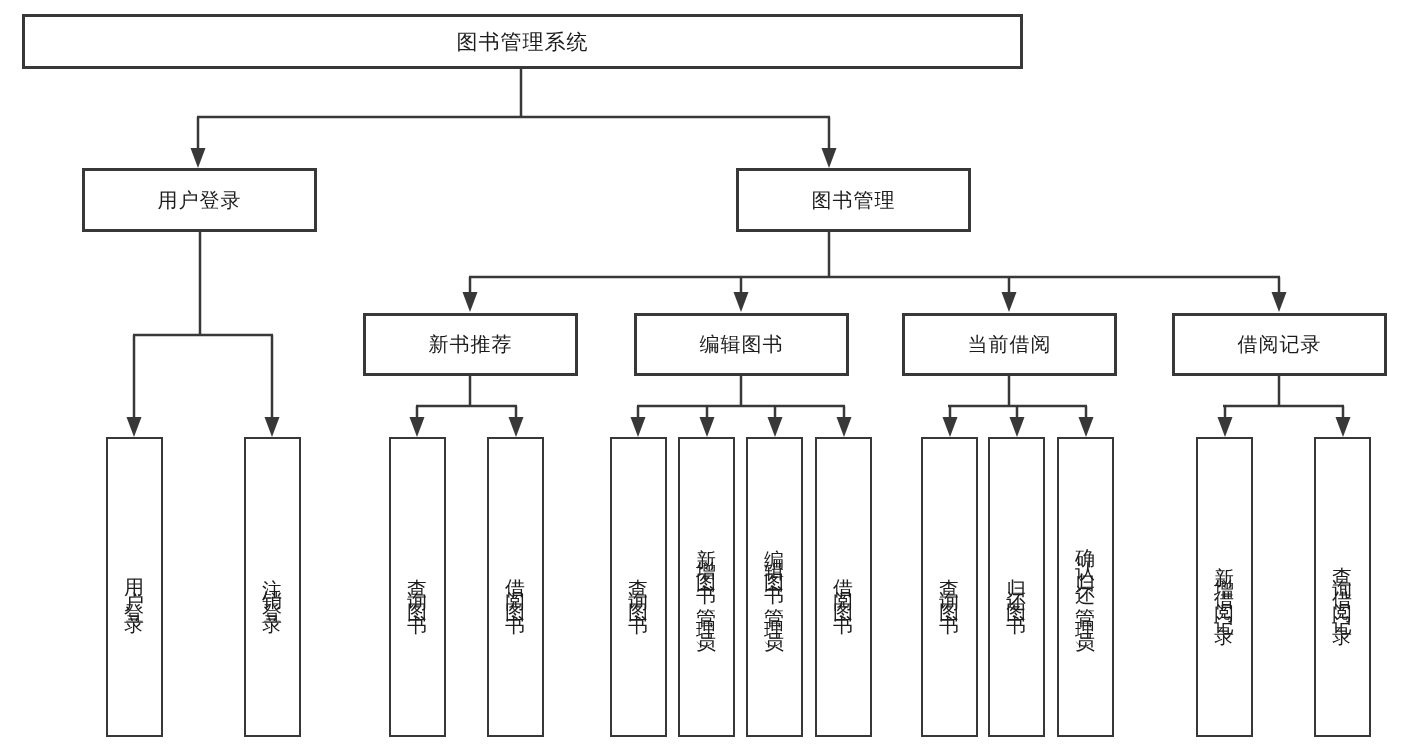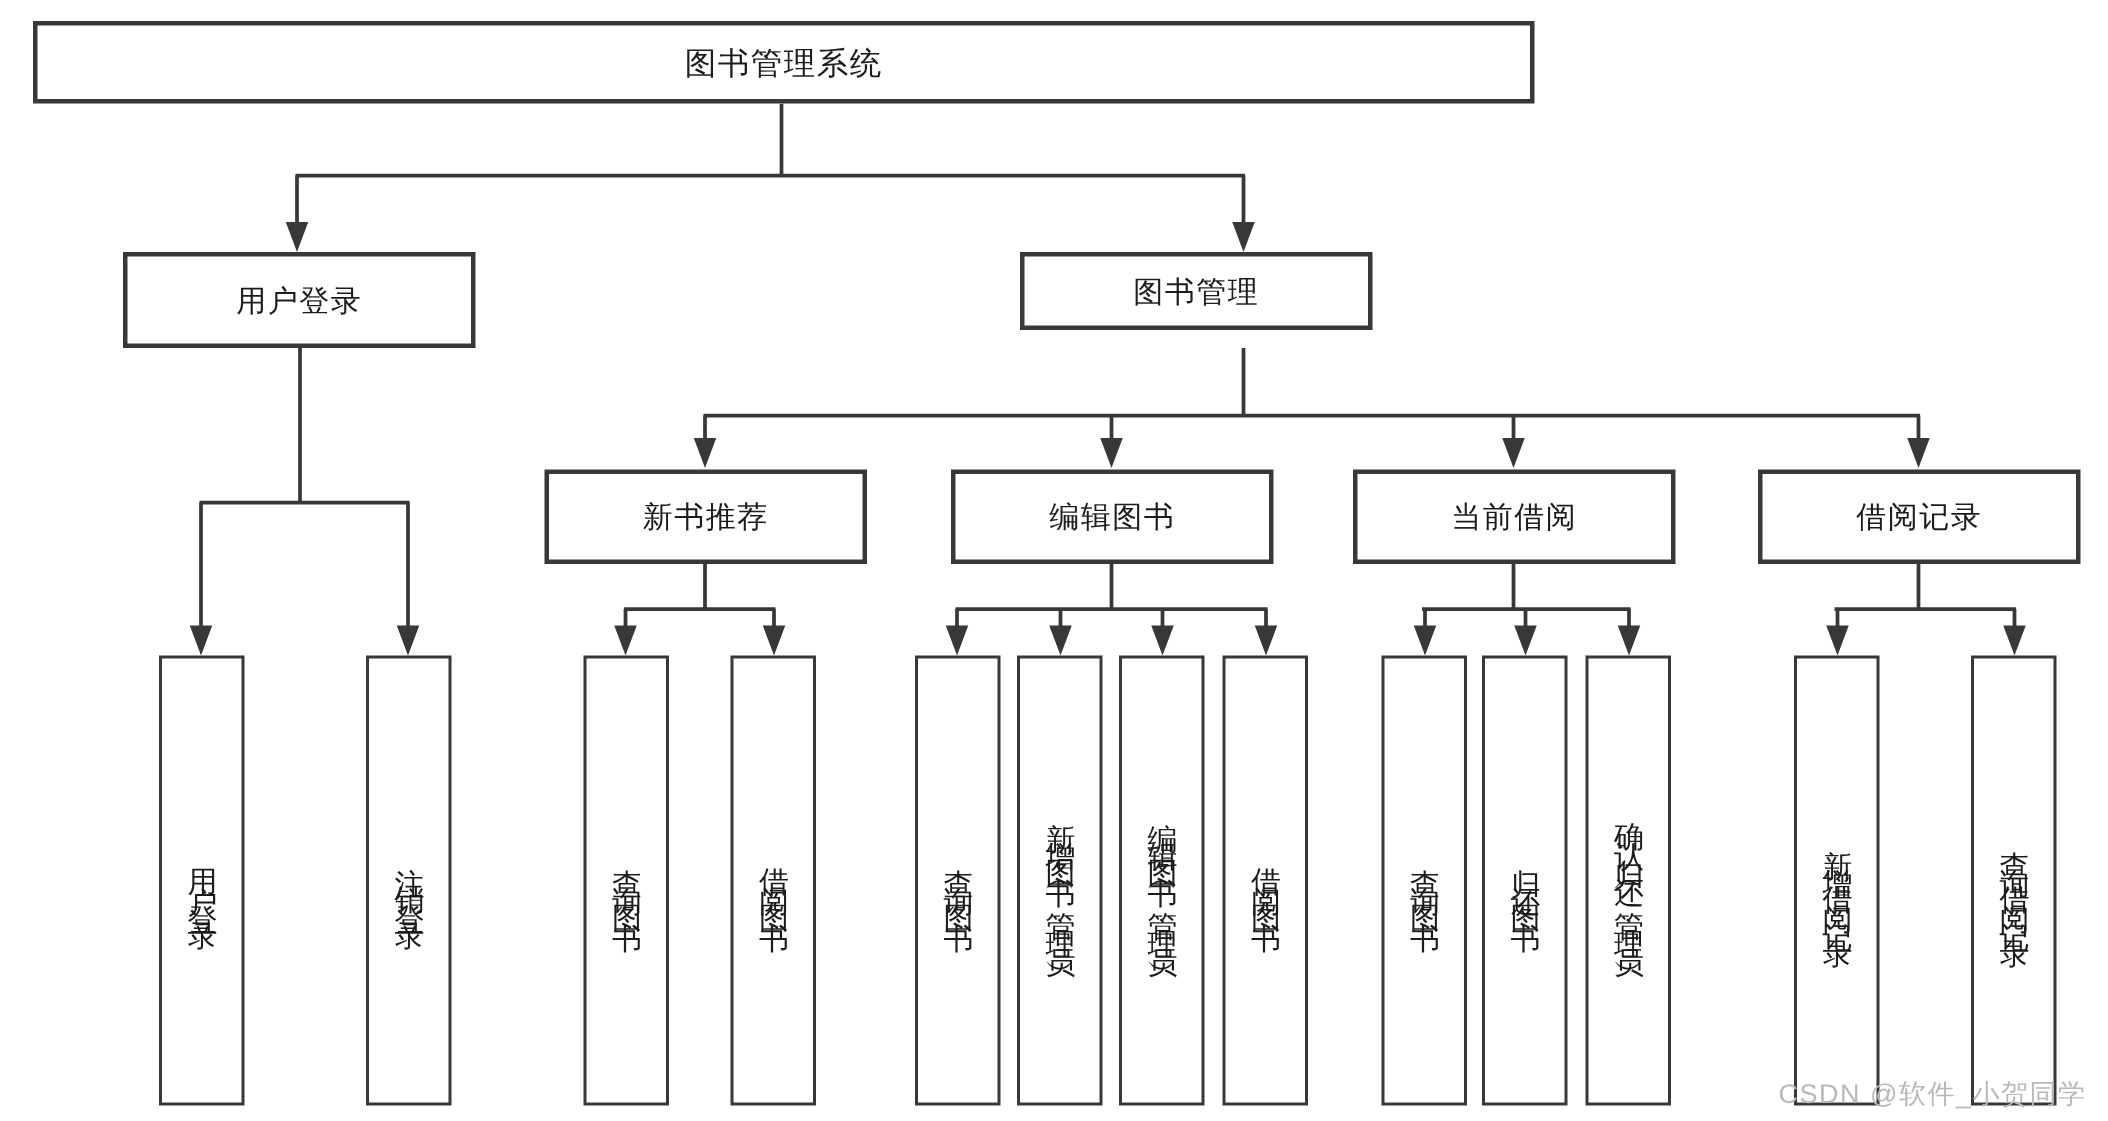--- a/index.html
+++ b/index.html
@@ -78,21 +78,21 @@
     <use href="#ah" x="1343" y="437"></use>
   </svg>
 
   <div class="node title" style="left:22px;top:14px;width:1001px;height:55px">
     <span>图书管理系统</span>
   </div>
 
   <div class="node" style="left:82px;top:168px;width:235px;height:64px">
     <span>用户登录</span>
   </div>
-  <div class="node" style="left:680px;top:168px;width:235px;height:52px">
+  <div class="node" style="left:736px;top:168px;width:235px;height:64px">
     <span>图书管理</span>
   </div>
 
   <div class="node" style="left:363px;top:313px;width:215px;height:63px">
     <span>新书推荐</span>
   </div>
   <div class="node" style="left:634px;top:313px;width:215px;height:63px">
     <span>编辑图书</span>
   </div>
   <div class="node" style="left:1172px;top:313px;width:215px;height:63px">
@@ -139,14 +139,13 @@
     <span class="vtext">确认归还（管理员）</span>
   </div>
 
   <div class="node leaf" style="left:1196px;top:437px;width:57px;height:300px">
     <span class="vtext">新增借阅记录</span>
   </div>
   <div class="node leaf" style="left:1314px;top:437px;width:57px;height:300px">
     <span class="vtext">查询借阅记录</span>
   </div>
 
-  <div class="watermark">CSDN @软件_小贺同学</div>
 </div>
 
 </body></html>

